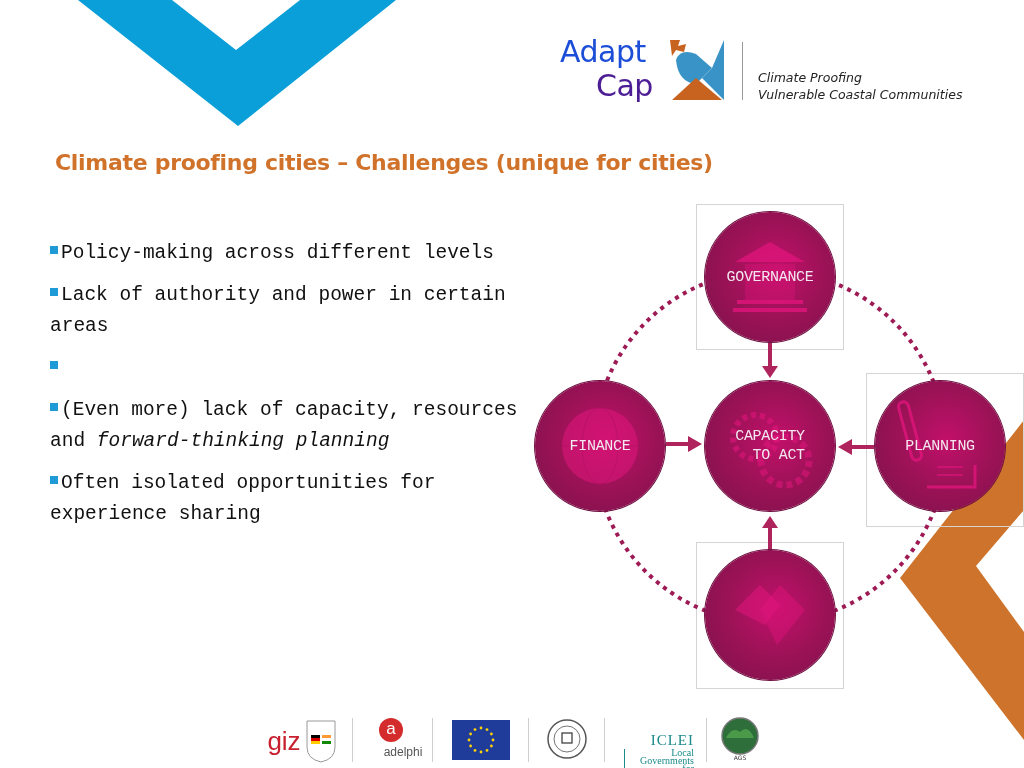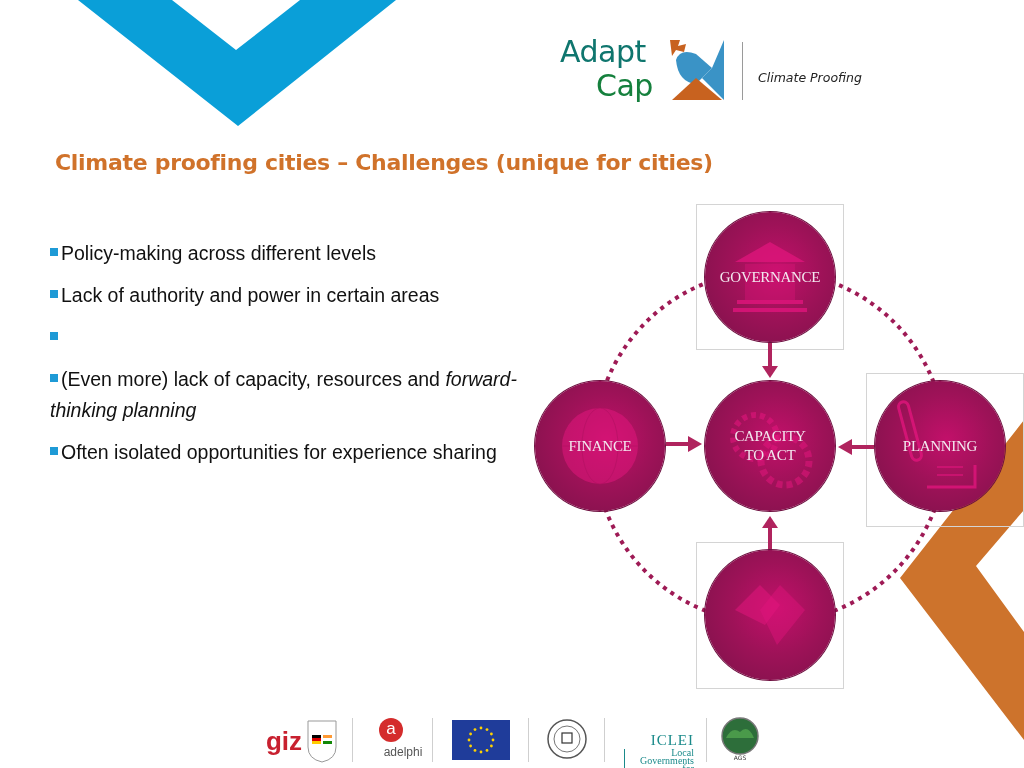--- a/index.html
+++ b/index.html
@@ -1,33 +1,33 @@
 <!DOCTYPE html>
 <html><head>
 <meta charset="utf-8">
 <style>
   html, body { margin:0; padding:0; }
   body { width:1024px; height:768px; position:relative; overflow:hidden; background:#ffffff; font-family:"DejaVu Sans", sans-serif; }
   .abs { position:absolute; }
   .blue-chevron { left:0; top:0; width:420px; height:130px; }
   .orange-chevron { left:880px; top:410px; width:144px; height:358px; }
   .logo { left:558px; top:36px; width:430px; height:80px; }
-  .logo-adapt { position:absolute; left:2px; top:-2px; font-family:"DejaVu Sans", sans-serif; font-size:30px; color:#0f766e; letter-spacing:-0.5px; }
-  .logo-cap { position:absolute; left:38px; top:32px; font-family:"DejaVu Sans", sans-serif; font-size:30px; color:#15803d; letter-spacing:-0.5px; }
+  .logo-adapt { position:absolute; left:2px; top:-2px; font-family:"DejaVu Sans", sans-serif; font-size:30px; color:#1d4ed8; letter-spacing:-0.5px; }
+  .logo-cap { position:absolute; left:38px; top:32px; font-family:"DejaVu Sans", sans-serif; font-size:30px; color:#4c1d95; letter-spacing:-0.5px; }
   .logo-mark { position:absolute; left:108px; top:2px; width:62px; height:64px; }
   .logo-sep { position:absolute; left:184px; top:6px; width:1px; height:58px; background:#9a9a9a; }
   .logo-tag { position:absolute; left:200px; top:33px; font-family:"DejaVu Sans", sans-serif; font-style:italic; font-size:12.5px; line-height:17px; color:#222; }
   .title { left:55px; top:150px; font-family:"DejaVu Sans", sans-serif; font-weight:bold; font-size:22px; color:#d0722a; white-space:nowrap; letter-spacing:-0.3px; }
-  .bullets { left:50px; top:238px; width:470px; font-family:Liberation Sans, sans-serif; font-size:19.5px; line-height:31px; color:#111; }
+  .bullets { left:50px; top:238px; width:470px; font-family:Liberation Mono, monospace; font-size:19.5px; line-height:31px; color:#111; }
   .bullet { margin:0 0 11px 0; }
   .bullet .mark { display:inline-block; width:8px; height:8px; background:#1e9ad6; margin-right:3px; vertical-align:4px; }
   .bullet em { font-style:italic; }
   .diagram { left:520px; top:200px; width:504px; height:500px; }
   .frame { position:absolute; border:1px solid #d4d4d4; background:transparent; }
-  .node { position:absolute; width:130px; height:130px; border-radius:50%; background:radial-gradient(circle at 55% 45%, #c2106a 0%, #9e1258 45%, #7a1248 100%); box-shadow:0 0 0 1px #6e1040; display:flex; align-items:center; justify-content:center; text-align:center; color:#f3e8ef; font-family:Liberation Serif, serif; font-size:15px; line-height:19px; letter-spacing:-0.3px; }
+  .node { position:absolute; width:130px; height:130px; border-radius:50%; background:radial-gradient(circle at 55% 45%, #c2106a 0%, #9e1258 45%, #7a1248 100%); box-shadow:0 0 0 1px #6e1040; display:flex; align-items:center; justify-content:center; text-align:right; color:#f3e8ef; font-family:Liberation Mono, monospace; font-size:15px; line-height:19px; letter-spacing:-0.3px; }
   .node svg { position:absolute; left:0; top:0; }
   .node span { position:relative; z-index:2; }
   .footer { left:0; top:708px; width:1024px; height:60px; }
   .flogo { position:absolute; display:flex; align-items:center; justify-content:center; }
   .fsep { position:absolute; top:10px; width:1px; height:44px; background:#cfcfcf; }
 </style>
 </head>
 <body>
 
 <svg class="abs blue-chevron" viewBox="0 0 420 130">
@@ -43,20 +43,21 @@
   <div class="logo-cap">Cap</div>
   <svg class="logo-mark" viewBox="0 0 62 64">
     <polygon points="4,2 14,2 12,8 20,6 18,14 10,12 6,18" fill="#c8621f"></polygon>
     <path d="M10,22 Q14,10 30,16 L46,30 L30,46 Q12,44 10,22 Z" fill="#3a93c6"></path>
     <polygon points="58,2 58,62 36,40 46,30" fill="#3a93c6"></polygon>
     <polygon points="6,62 30,40 56,62" fill="#c8621f"></polygon>
   </svg>
   <div class="logo-sep"></div>
   <div class="logo-tag">
     <div>Climate Proofing</div>
+    <div>Vulnerable Coastal Communities</div>
   </div>
 </div>
 
 <div class="abs title">Climate proofing cities – Challenges (unique for cities)</div>
 
 <div class="abs bullets">
   <div class="bullet"><span class="mark"></span><span>Policy-making across different levels</span></div>
   <div class="bullet"><span class="mark"></span><span>Lack of authority and power in certain areas</span></div>
   <div class="bullet"><span class="mark"></span></div>
   <div class="bullet"><span class="mark"></span><span>(Even more) lack of capacity, resources and </span><em>forward-thinking planning</em></div>
@@ -126,21 +127,21 @@
     <svg width="130" height="130">
       <polygon points="30,60 55,35 75,55 60,75" fill="#e0157c" opacity="0.55"></polygon>
       <polygon points="100,60 75,35 55,60 72,95" fill="#e0157c" opacity="0.45"></polygon>
     </svg>
   </div>
 </div>
 
 <div class="abs footer">
 
   <div class="flogo" style="left:262px;top:10px;width:80px;height:46px;">
-    <span style="font-family:'Liberation Sans',sans-serif;font-weight:bold;font-size:26px;color:#c8202f;">giz</span>
+    <span style="font-family:'Liberation Sans',sans-serif;font-weight:normal;font-size:26px;color:#c8202f;">giz</span>
     <svg width="32" height="44" style="margin-left:4px;">
       <path d="M2,2 H30 V28 Q30,40 16,43 Q2,40 2,28 Z" fill="#fff" stroke="#999" stroke-width="1"></path>
       <rect x="6" y="16" width="9" height="3" fill="#000"></rect>
         <rect x="6" y="19" width="9" height="3" fill="#d00"></rect>
         <rect x="6" y="22" width="9" height="3" fill="#fc0"></rect>
       <rect x="17" y="16" width="9" height="3" fill="#f93"></rect>
         <rect x="17" y="19" width="9" height="3" fill="#fff"></rect>
         <rect x="17" y="22" width="9" height="3" fill="#128807"></rect>
     </svg>
   </div>

